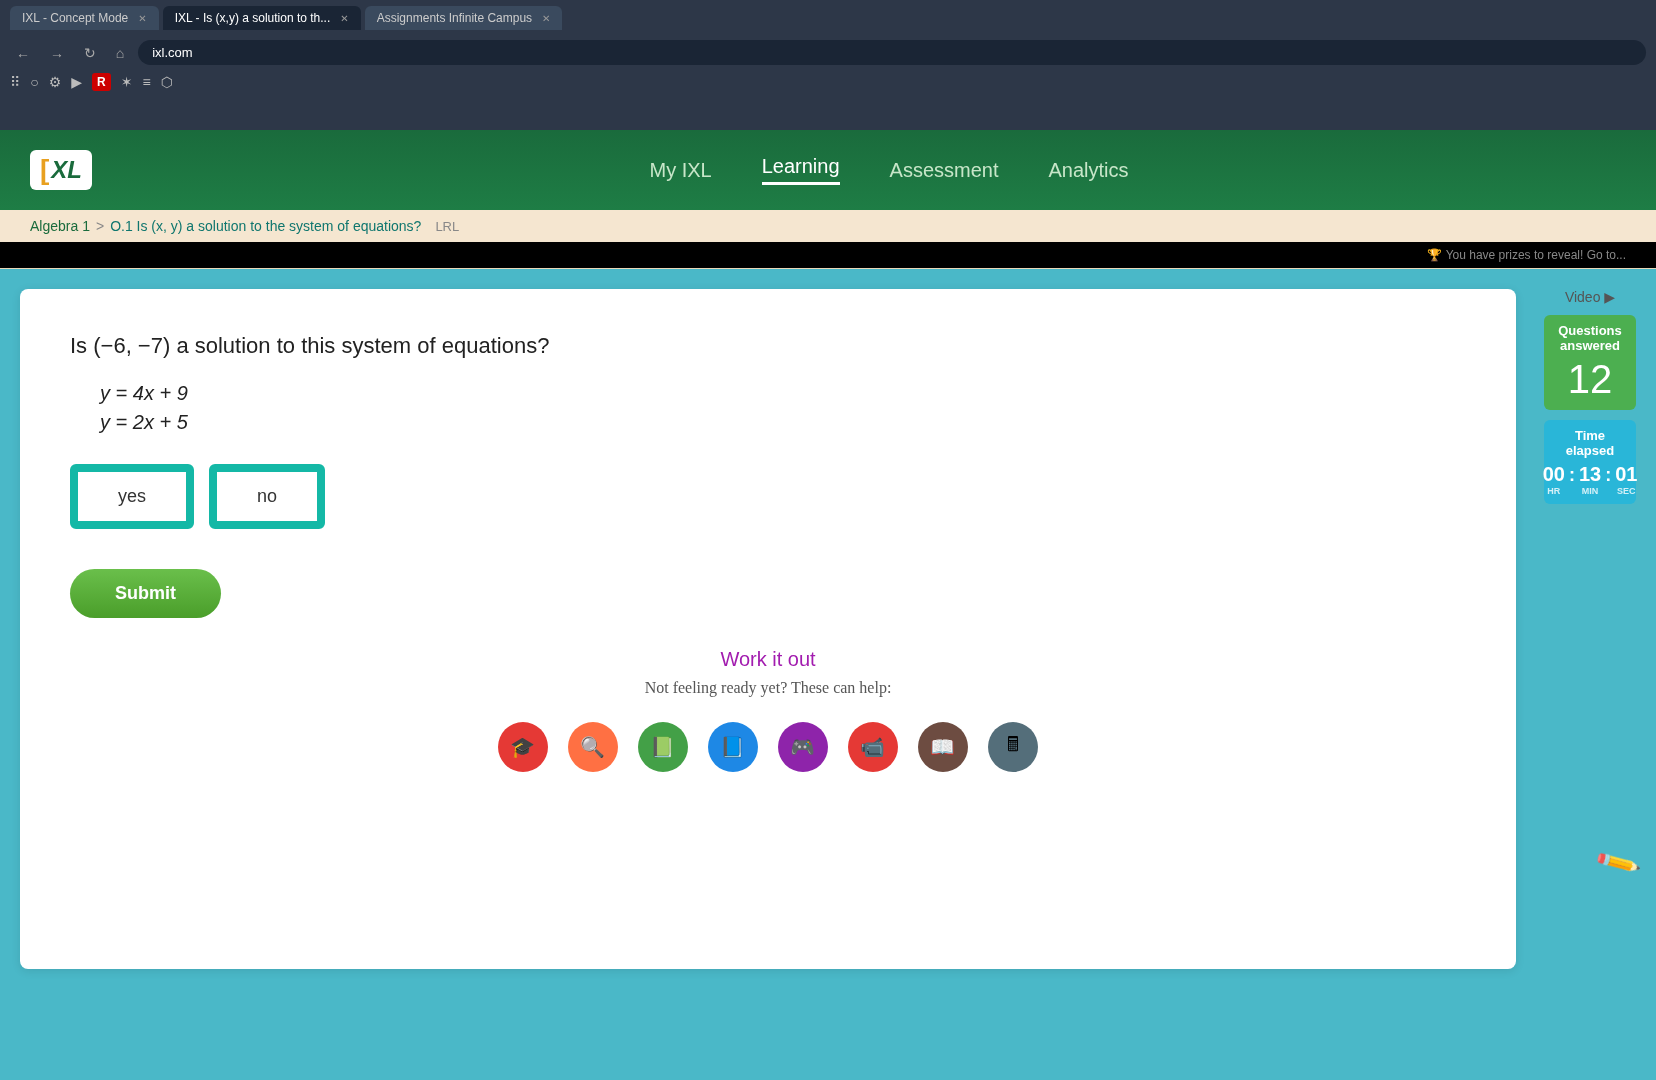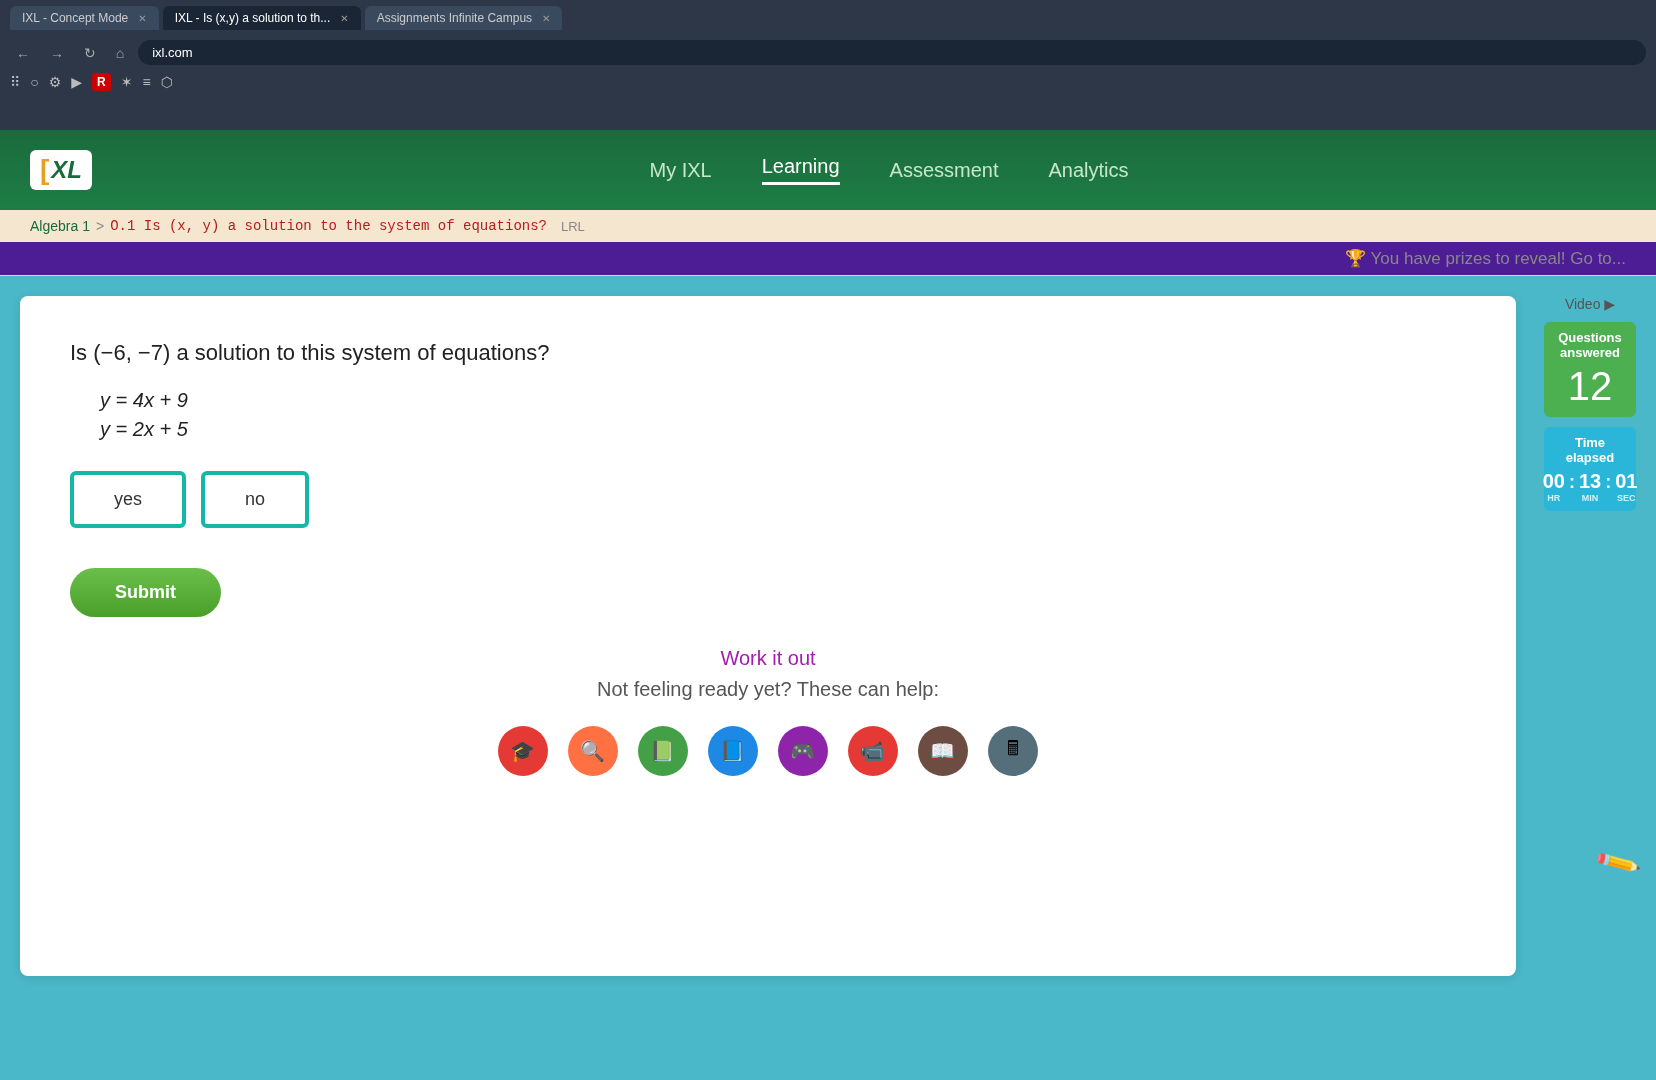--- a/index.html
+++ b/index.html
@@ -141,22 +141,21 @@
       gap: 6px;
     }
     .breadcrumb-link {
       color: #1a6b3c;
       cursor: pointer;
     }
     .breadcrumb-sep {
       color: #888;
     }
     .breadcrumb-current {
-      color: #b91c1c;
-      font-family: Liberation Mono, monospace;
+      color: #0f766e;
     }
 
     
     .main-area {
       display: flex;
       gap: 0;
       padding: 20px 20px 0 20px;
       min-height: 700px;
     }
 
@@ -181,21 +180,21 @@
       font-style: italic;
       margin: 6px 0 6px 30px;
     }
     .answer-options {
       display: flex;
       gap: 15px;
       margin-top: 30px;
       margin-bottom: 40px;
     }
     .answer-btn {
-      border: 4px solid #14b8a6;
+      border: 8px solid #14b8a6;
       border-radius: 6px;
       padding: 14px 40px;
       font-size: 18px;
       color: #333;
       background: #fff;
       cursor: pointer;
       min-width: 100px;
       text-align: center;
     }
     .submit-btn {
@@ -301,21 +300,22 @@
       padding: 30px 0 10px;
     }
     .work-it-out-title {
       color: #a21caf;
       font-size: 20px;
       cursor: pointer;
       margin-bottom: 8px;
     }
     .work-it-out-subtitle {
       color: #555;
-      font-size: 20px;
+      font-size: 16px;
+      font-family: Liberation Serif, serif;
     }
 
     
     .bottom-icons {
       display: flex;
       justify-content: center;
       gap: 20px;
       padding: 15px;
     }
     .bottom-icon {
@@ -391,21 +391,21 @@
   </div>
 </div>
 
 <div class="breadcrumb-bar">
   <span class="breadcrumb-link">Algebra 1</span>
   <span class="breadcrumb-sep">&gt;</span>
   <span class="breadcrumb-current">O.1 Is (x, y) a solution to the system of equations?</span>
   <span style="color:#888; font-size:13px; margin-left:8px;">LRL</span>
 </div>
 
-<div style="background:#4c1d95; padding:6px 30px; text-align:right; border-bottom:1px solid #e8d8b8; font-size:17px; color:#888;">
+<div style="background:#000000; padding:6px 30px; text-align:right; border-bottom:1px solid #e8d8b8; font-size:12px; color:#888;">
   <span>🏆</span>
   <span>You have prizes to reveal! Go to...</span>
 </div>
 
 <div class="main-area">
 
   <div class="question-card">
     <p class="question-text">Is (−6, −7) a solution to this system of equations?</p>
     <div>
       <p class="equation">y = 4x + 9</p>

